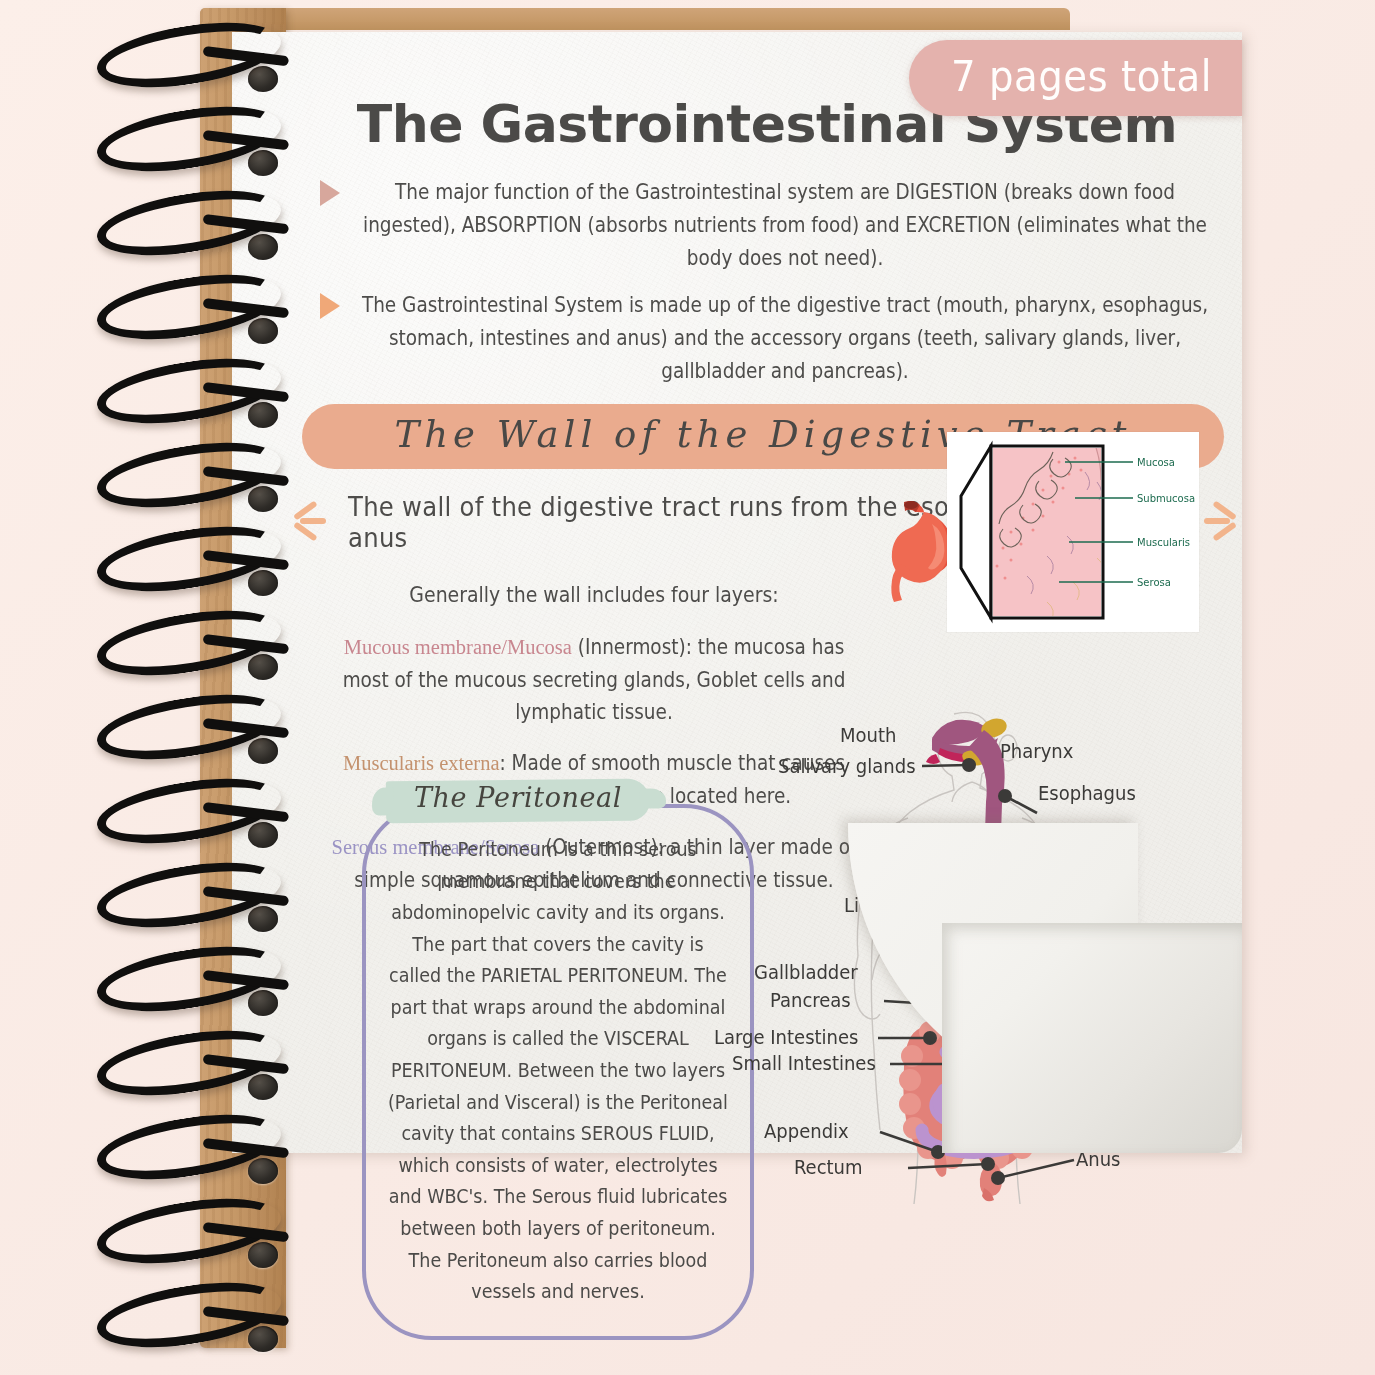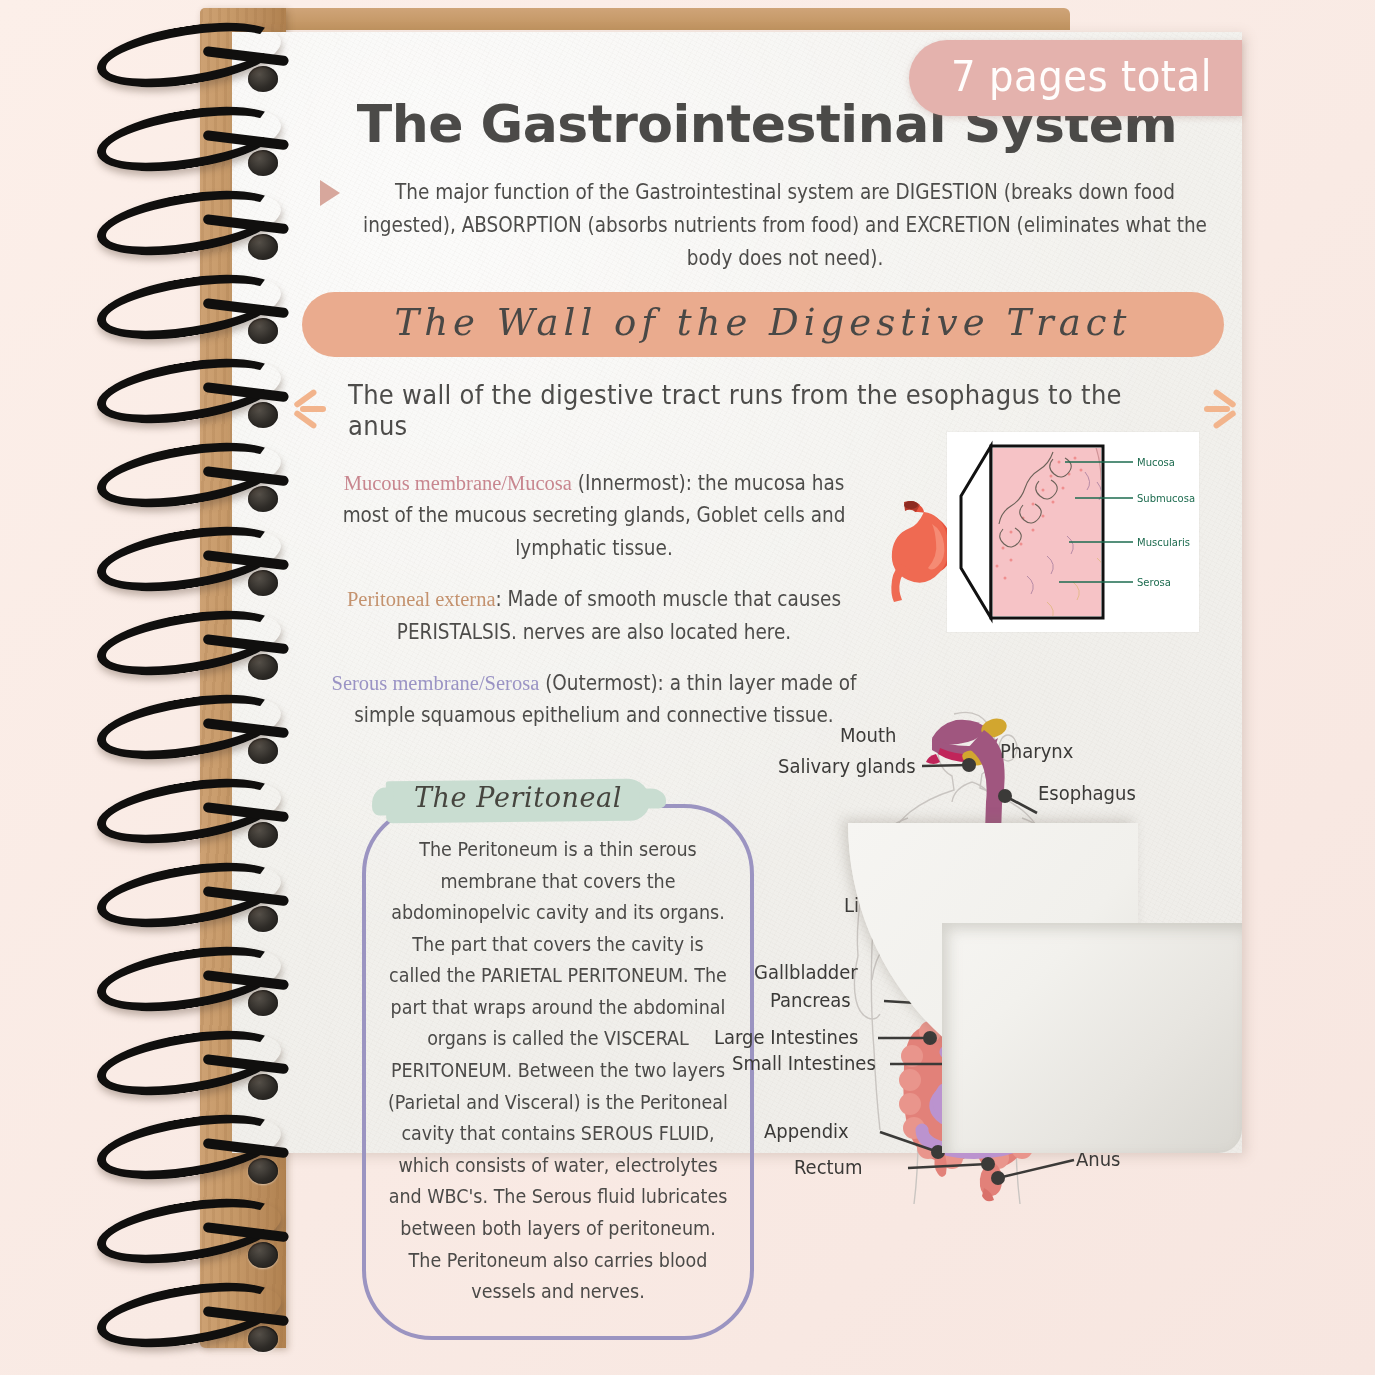--- a/index.html
+++ b/index.html
@@ -312,45 +312,50 @@
 
     <div class="content">
 
       <h1 class="title">The Gastrointestinal System</h1>
 
       <div class="bullets">
         <div class="bullet-row">
           <span class="tri rose"></span>
           <span class="bullet-text">The major function of the Gastrointestinal system are DIGESTION (breaks down food ingested), ABSORPTION (absorbs nutrients from food) and EXCRETION (eliminates what the body does not need).</span>
         </div>
+        <div class="bullet-row">
+          <span class="tri peach"></span>
+          <span class="bullet-text">The Gastrointestinal System is made up of the digestive tract (mouth, pharynx, esophagus, stomach, intestines and anus) and the accessory organs (teeth, salivary glands, liver, gallbladder and pancreas).</span>
+        </div>
       </div>
 
       <div class="banner">The Wall of the Digestive Tract</div>
 
       <div class="subtitle-row">
         <span class="rays">
           <i class="ray r1"></i>
             <i class="ray r2"></i>
             <i class="ray r3"></i>
         </span>
         <span class="subtitle">The wall of the digestive tract runs from the esophagus to the anus</span>
         <span class="rays flip">
           <i class="ray r1"></i>
             <i class="ray r2"></i>
             <i class="ray r3"></i>
         </span>
       </div>
 
       <div class="layers-block">
+        <div class="layers-intro">Generally the wall includes four layers:</div>
 
         <div class="layer-item">
           <span class="lname" style="color:#c8868f">Mucous membrane/Mucosa</span><span> (Innermost): the mucosa has most of the mucous secreting glands, Goblet cells and lymphatic tissue.</span>
         </div>
         <div class="layer-item">
-          <span class="lname" style="color:#c4926e">Peritoneal externa</span><span>: Made of smooth muscle that causes PERISTALSIS. nerves are also located here.</span>
+          <span class="lname" style="color:#c4926e">Muscularis externa</span><span>: Made of smooth muscle that causes PERISTALSIS. nerves are also located here.</span>
         </div>
         <div class="layer-item">
           <span class="lname" style="color:#9a93c4">Serous membrane/Serosa</span><span> (Outermost): a thin layer made of simple squamous epithelium and connective tissue.</span>
         </div>
       </div>
 
       <svg class="stomach-icon" viewBox="0 0 78 110">
         <path d="M30 8 q12 -4 14 6 q1 10 -7 14 q-12 6 -12 20 q0 22 20 26 q22 5 26 -18
                  q4 -24 -14 -36 q-10 -7 -22 -6 z" fill="#e8543f"></path>
         <path d="M44 14 q16 2 22 20 q8 24 -6 40 q-14 16 -32 8 q-18 -8 -16 -28

